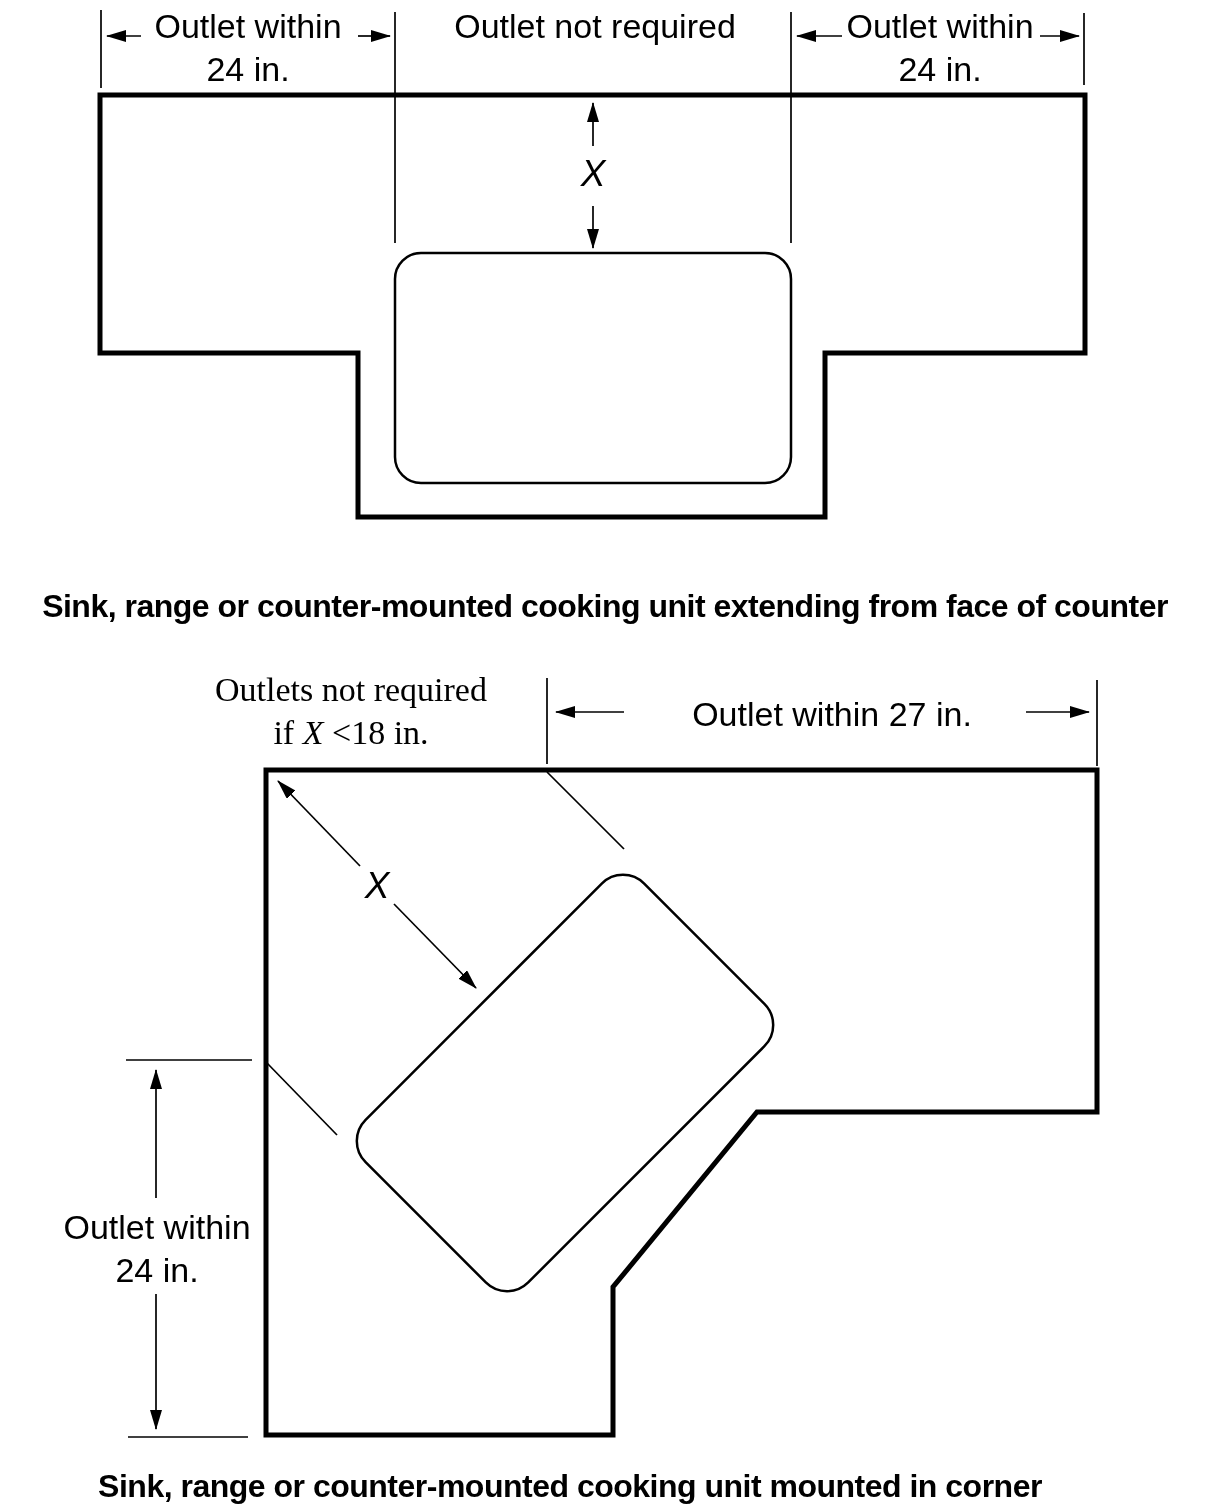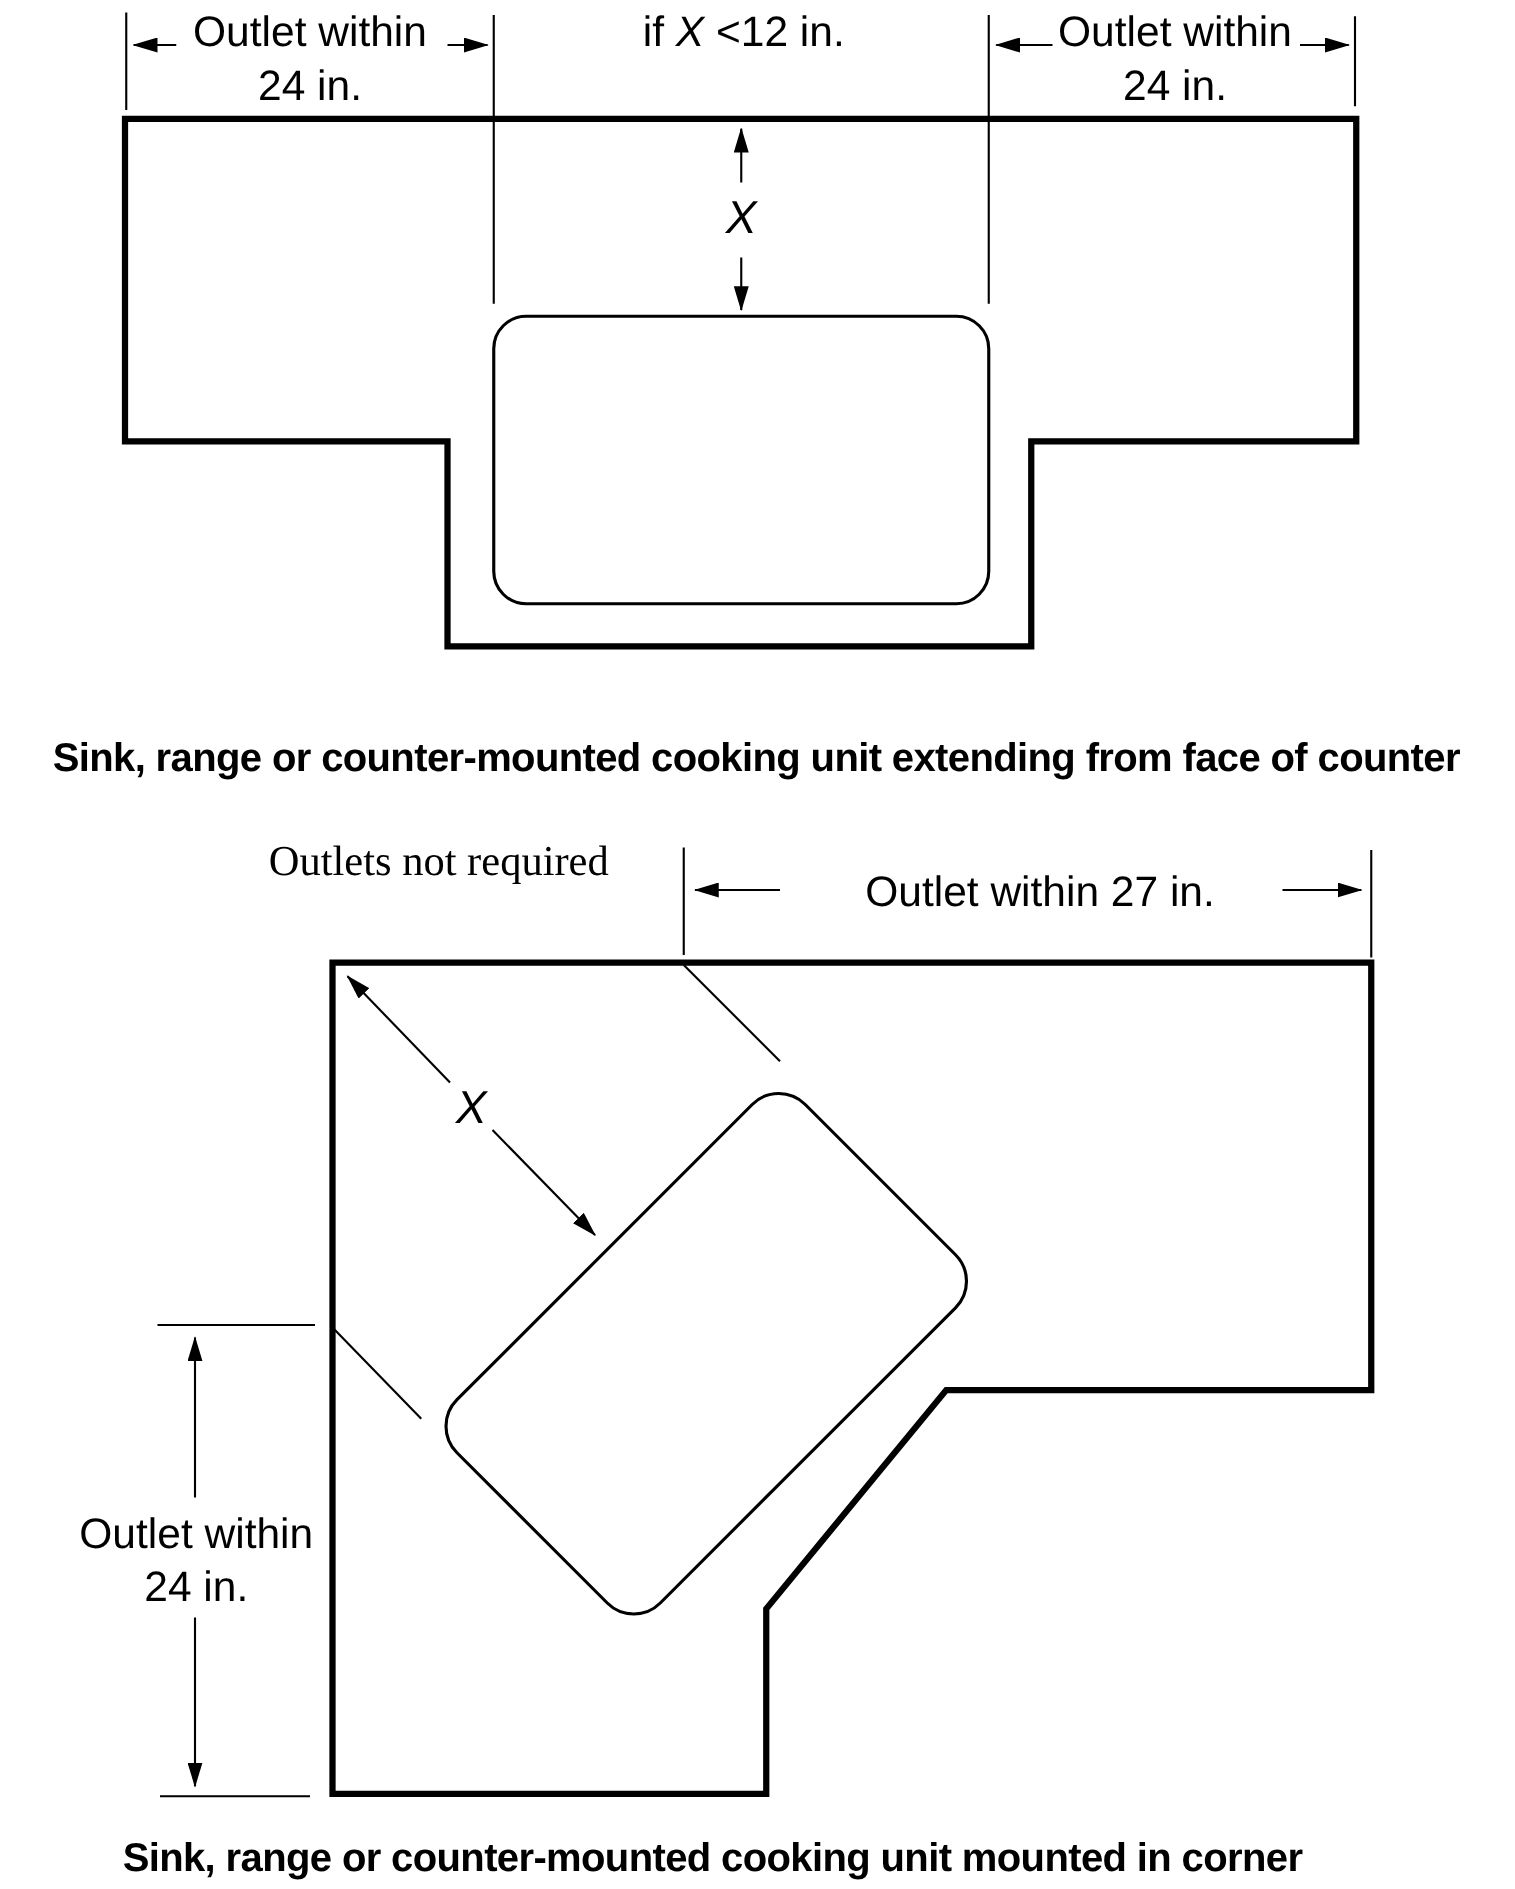--- a/index.html
+++ b/index.html
@@ -75,34 +75,35 @@
       </g>
     </g>
   </svg>
 
   <div class="lbl" style="left:248px;top:5px;">
     <div>Outlet within</div>
     <div>24 in.</div>
   </div>
 
   <div class="lbl" style="left:595px;top:5px;">
-    <div><span>if </span><span class="xvar">X</span><span> &lt;12 in.</span></div>
+    <div>Outlet not required</div>
   </div>
 
   <div class="lbl" style="left:940px;top:5px;">
     <div>Outlet within</div>
     <div>24 in.</div>
   </div>
 
   <div class="xlbl" style="left:593px;top:154px;">X</div>
 
   <div class="caption" style="left:605px;top:552px;margin-top:36px;">Sink, range or counter-mounted cooking unit extending from face of counter</div>
 
   <div class="lbl" style="left:351px;top:668px;font-family:Liberation Serif, serif;">
     <div>Outlets not required</div>
+    <div><span>if </span><span class="xvar">X</span><span> &lt;18 in.</span></div>
   </div>
 
   <div class="lbl" style="left:832px;top:693px;">Outlet within 27 in.</div>
 
   <div class="lbl" style="left:157px;top:1206px;">
     <div>Outlet within</div>
     <div>24 in.</div>
   </div>
 
   <div class="xlbl" style="left:377px;top:866px;">X</div>

